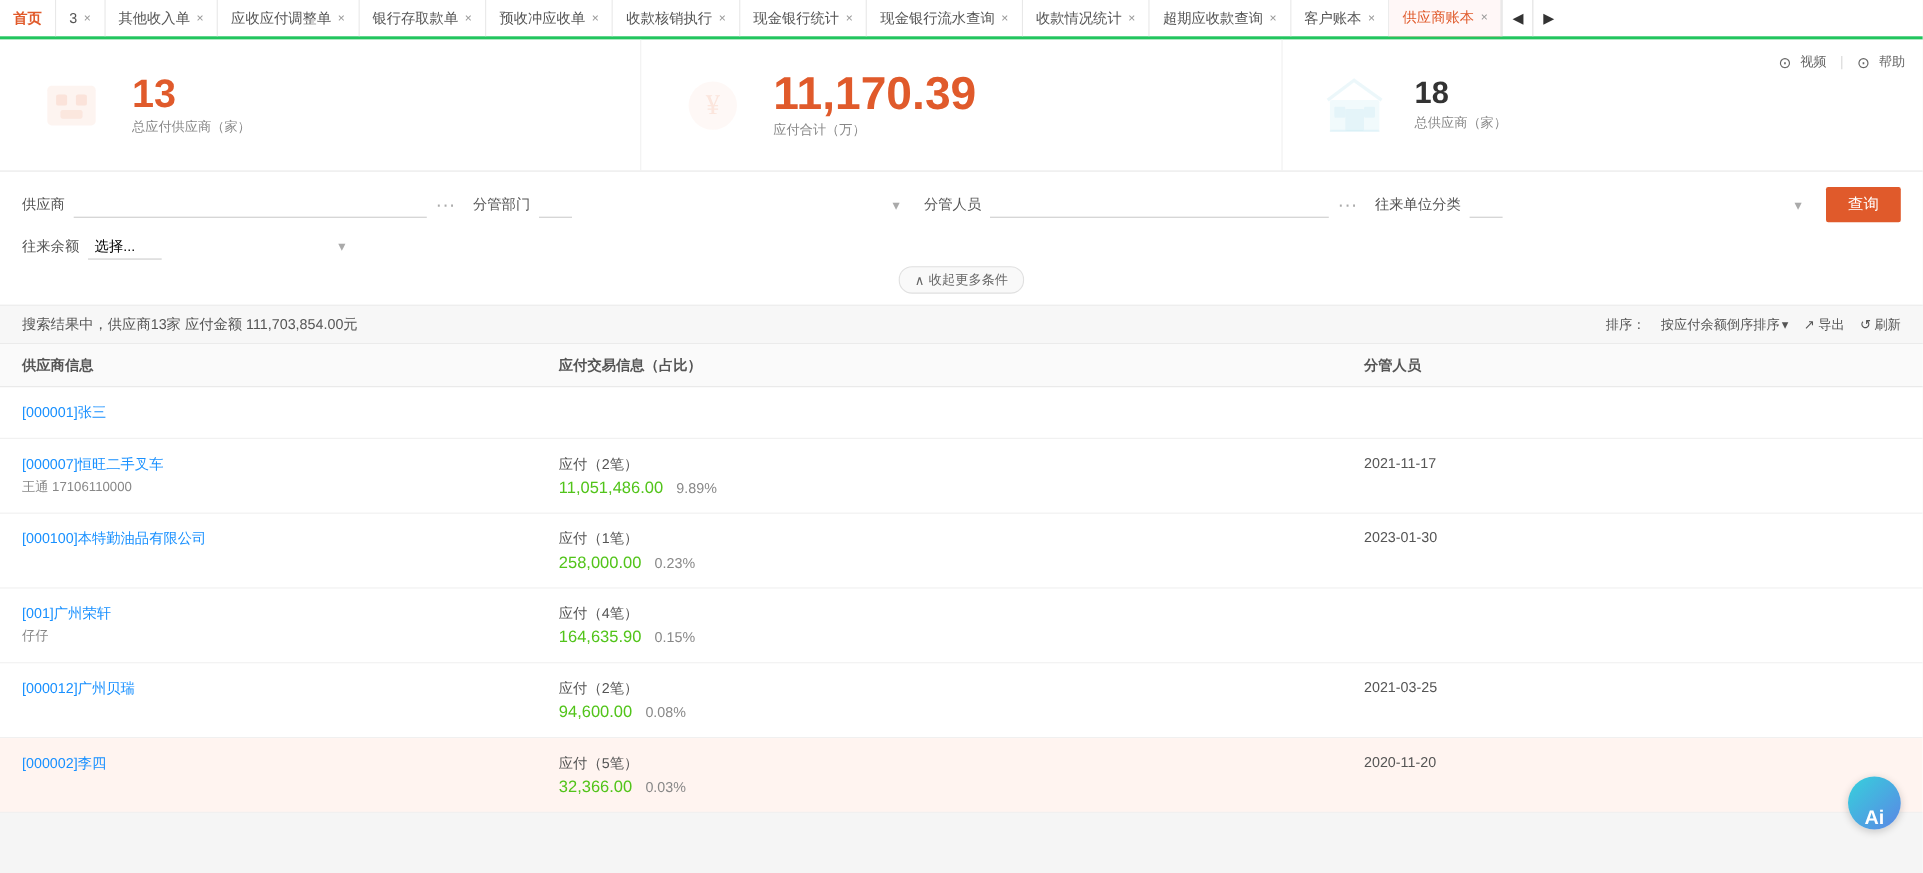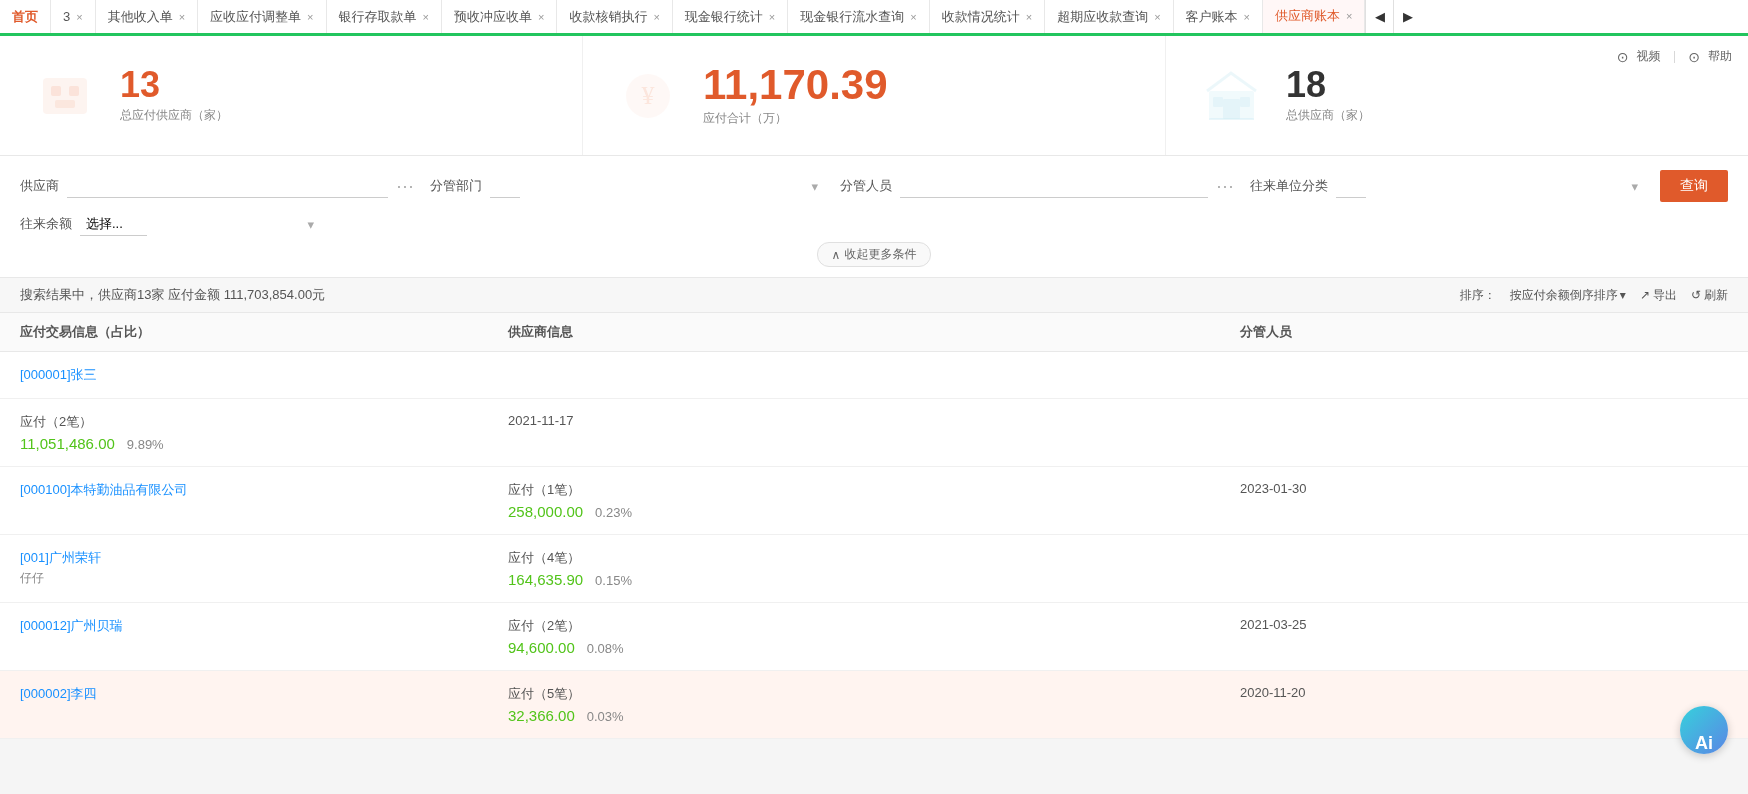--- a/index.html
+++ b/index.html
@@ -29,21 +29,21 @@
     .summary-card .icon-wrap {
       width: 70px; height: 70px; display: flex; align-items: center; justify-content: center;
       font-size: 36px; opacity: 0.3; margin-right: 20px; flex-shrink: 0;
     }
     .icon-supplier { color: #e86c3a; }
     .icon-amount { color: #e86c3a; }
     .summary-card .card-content {}
     .card-number { font-size: 36px; font-weight: bold; color: #e05a2b; line-height: 1; }
     .card-number.big { font-size: 42px; }
     .card-label { font-size: 12px; color: #888; margin-top: 4px; }
-    .card-number-dark { font-size: 36px; font-weight: bold; color: #333; line-height: 1; }
+    .card-number-dark { font-size: 28px; font-weight: bold; color: #333; line-height: 1; }
     .top-right-links {
       position: absolute; right: 16px; top: 12px; font-size: 12px; color: #666;
       display: flex; align-items: center; gap: 8px;
     }
     .top-right-links span { cursor: pointer; }
     .top-right-links .divider { color: #ccc; }
 
     
     .search-bar {
       background: #fff; padding: 14px 20px 10px; border-bottom: 1px solid #e8e8e8;
@@ -296,34 +296,38 @@
     </span>
     <span class="action-btn">
       <span>↺</span>
       <span>刷新</span>
     </span>
   </div>
 </div>
 
 <div class="data-table">
   <div class="table-header">
+    <div>供应商信息</div>
     <div>应付交易信息（占比）</div>
-    <div>供应商信息</div>
     <div>分管人员</div>
   </div>
 
   <div class="table-wrap">
 
     <div class="table-row">
       <div>
         <a class="supplier-link">[000001]张三</a>
       </div>
     </div>
 
     <div class="table-row">
+      <div>
+        <a class="supplier-link">[000007]恒旺二手叉车</a>
+        <div class="supplier-sub">王通  17106110000</div>
+      </div>
       <div class="tx-info">
         <div class="tx-label">应付（2笔）</div>
         <div class="tx-row">
           <span class="tx-amount">11,051,486.00</span>
           <span class="tx-percent">9.89%</span>
         </div>
       </div>
       <div class="last-pay">2021-11-17</div>
     </div>
 

